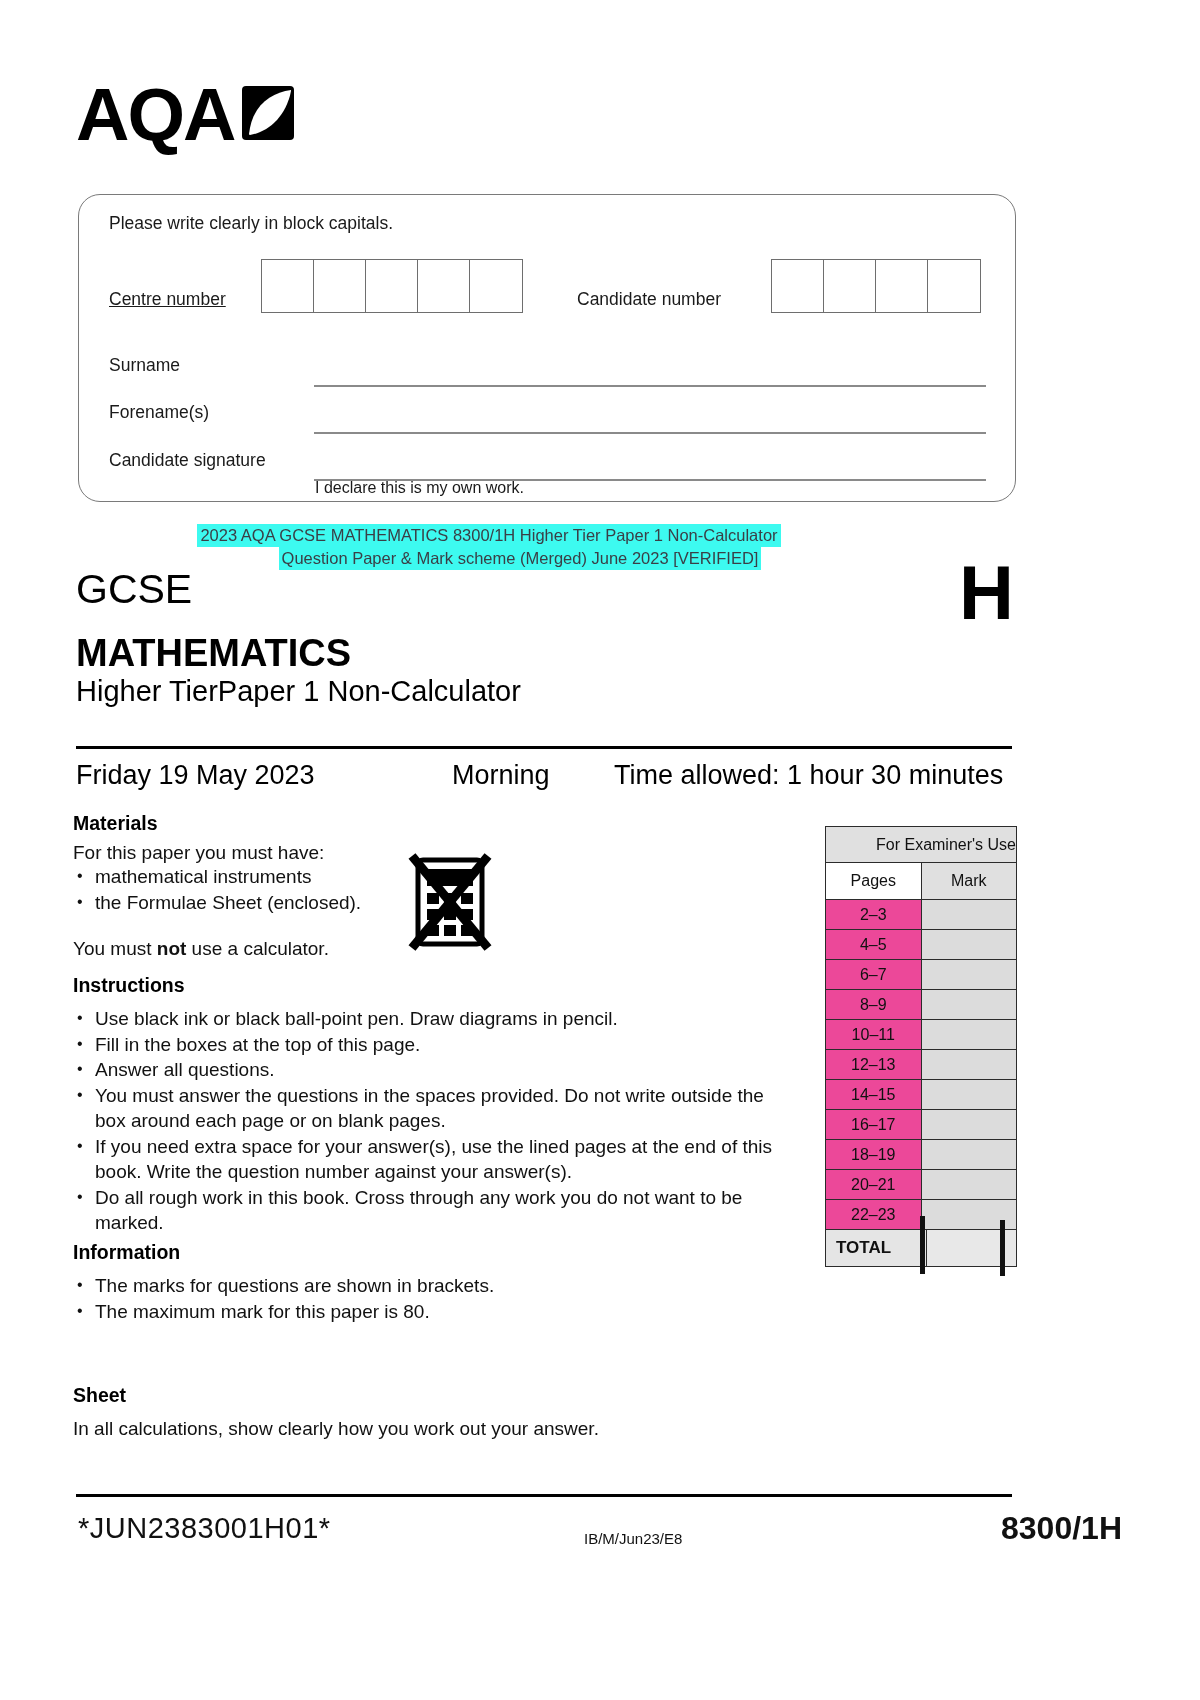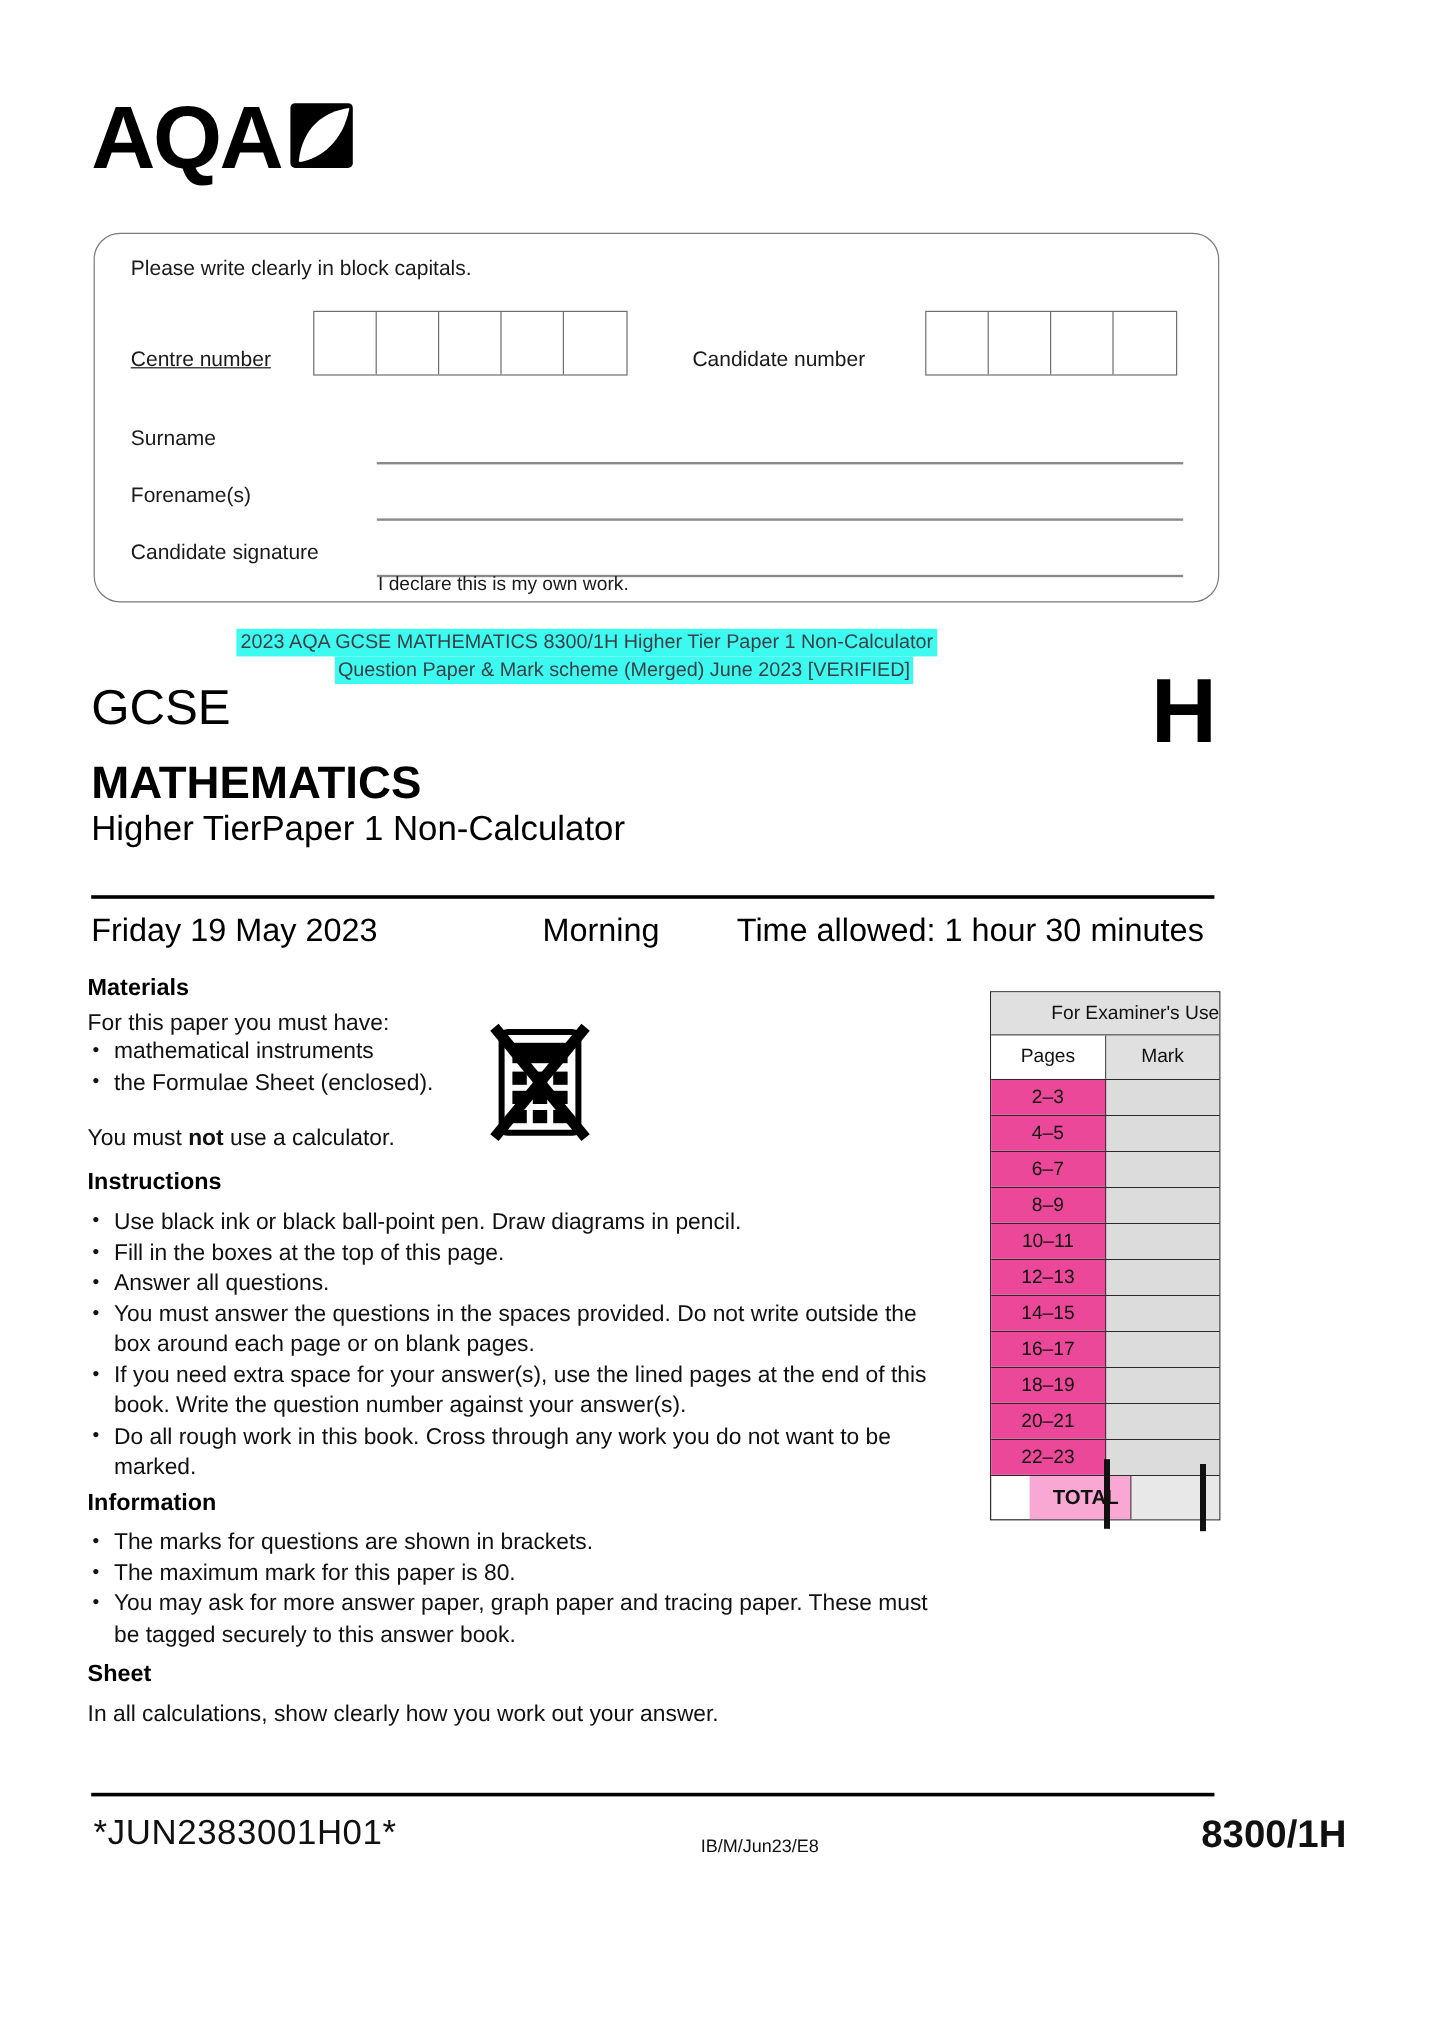--- a/index.html
+++ b/index.html
@@ -256,24 +256,23 @@
     border-right: 1.6px solid #2b2b2b;
     background: #ec4899;
   }
   .ex-row .c2 {
     flex: 1;
     background: #dcdcdc;
   }
   .ex-total .c1 {
     font-weight: 700;
     font-size: 17px;
-    text-align: center;
+    text-align: left;
     padding-left: 10px;
-    background: #f9a8d4;
-    margin-left: 32px;
+    background: #e5e5e5;
   }
   .ex-total { height: 36px; }
   .ex-total .c1 { line-height: 36px; }
   .ex-total .c2 { background: #e8e8e8; }
   .scan-mark {
     position: absolute;
     width: 5px;
     background: #111;
   }
 
@@ -410,21 +409,20 @@
     <li>Answer all questions.</li>
     <li>You must answer the questions in the spaces provided. Do not write outside the box around each page or on blank pages.</li>
     <li>If you need extra space for your answer(s), use the lined pages at the end of this book. Write the question number against your answer(s).</li>
     <li>Do all rough work in this book. Cross through any work you do not want to be marked.</li>
   </ul>
 
   <div class="sec-h" style="top:1241px;">Information</div>
   <ul class="bullets" style="top:1273px; width:720px;">
     <li>The marks for questions are shown in brackets.</li>
     <li>The maximum mark for this paper is 80.</li>
-    <li>You may ask for more answer paper, graph paper and tracing paper. These must be tagged securely to this answer book.</li>
   </ul>
 
   <div class="sec-h" style="top:1384px;">Sheet</div>
   <div class="sec-p" style="top:1416px;">In all calculations, show clearly how you work out your answer.</div>
 
   <div class="extable">
     <div class="ex-title">For Examiner's Use</div>
     <div class="ex-head">
       <div class="c1">Pages</div>
       <div class="c2">Mark</div>

